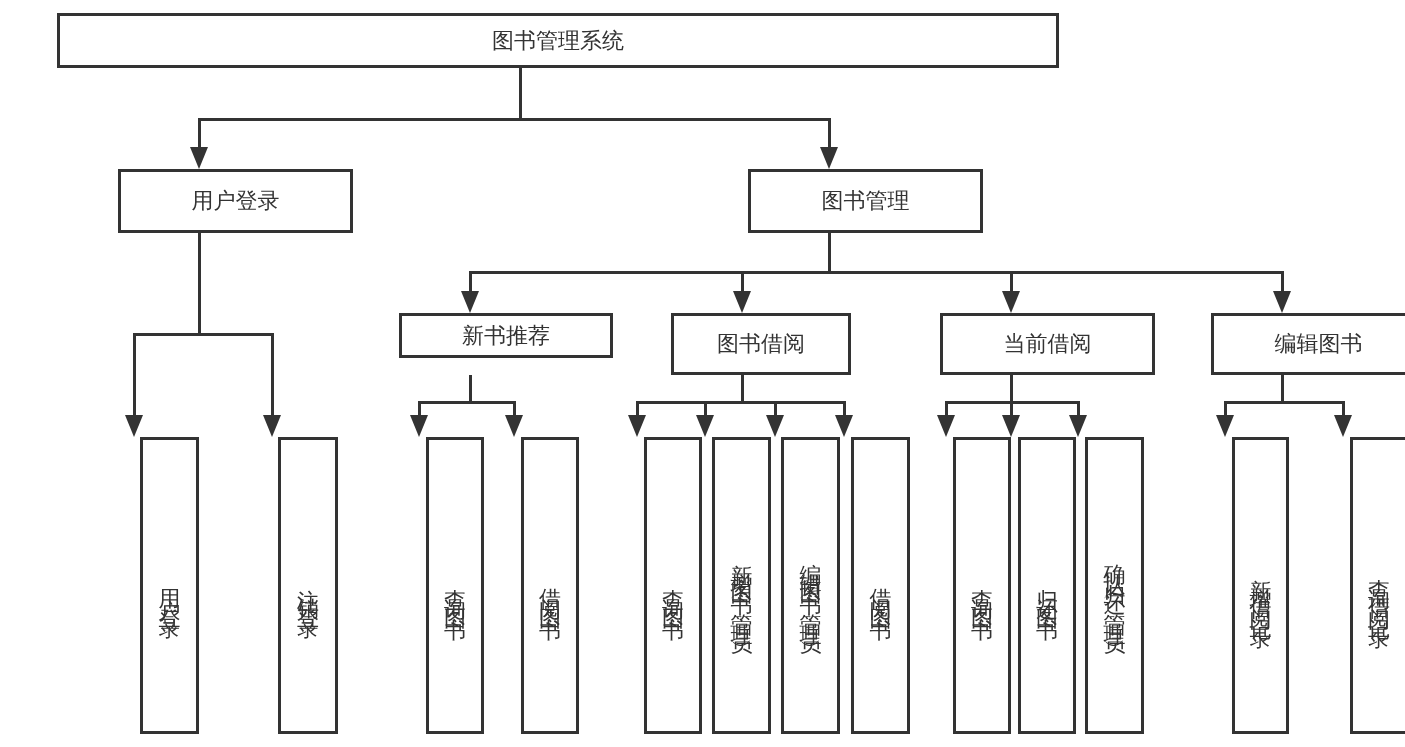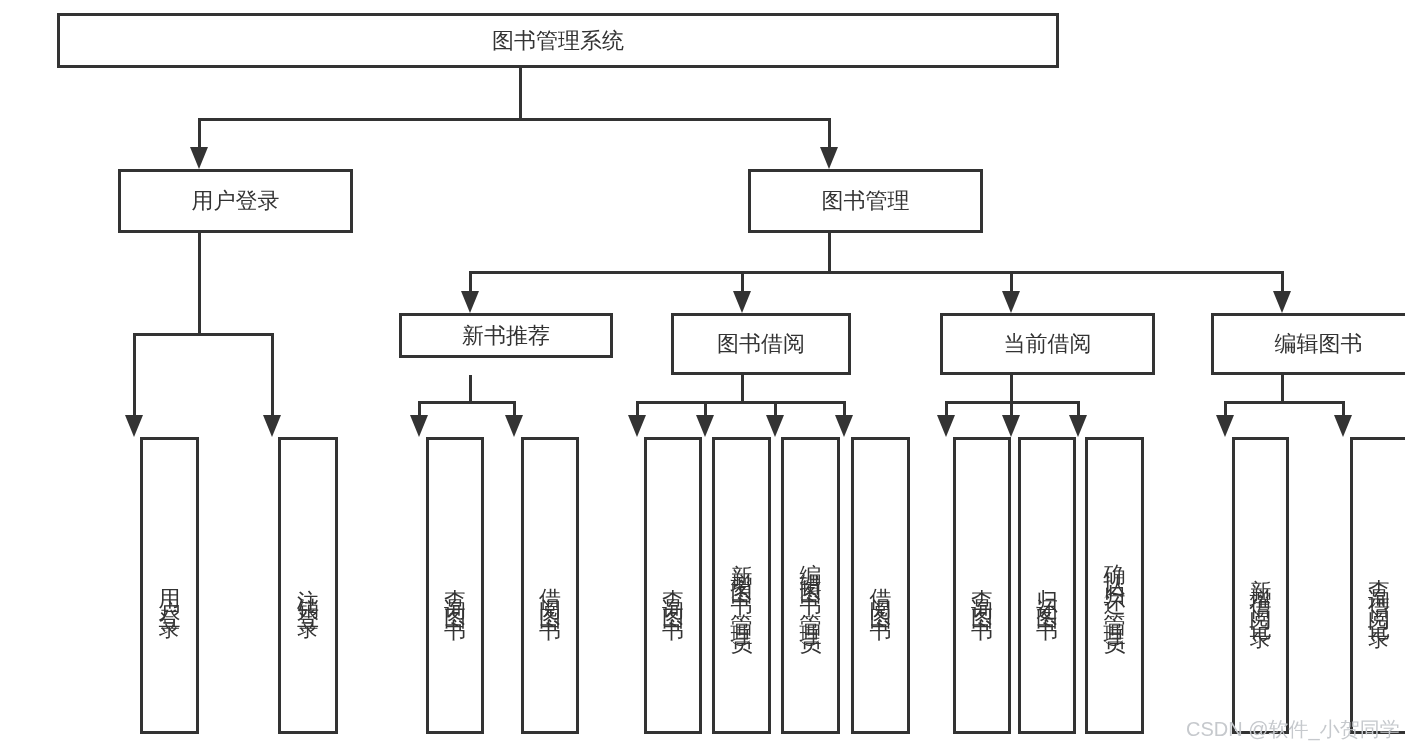--- a/index.html
+++ b/index.html
@@ -162,15 +162,14 @@
     <span class="vt">确认归还（管理员）</span>
   </div>
 
   <div class="node leaf" style="left:1196px;top:437px;width:57px;height:297px">
     <span class="vt">新增借阅记录</span>
   </div>
   <div class="node leaf" style="left:1314px;top:437px;width:58px;height:297px">
     <span class="vt">查询借阅记录</span>
   </div>
 
-  <div class="watermark">CSDN @软件_小贺同学</div>
 
 </div>
 
 </body></html>

